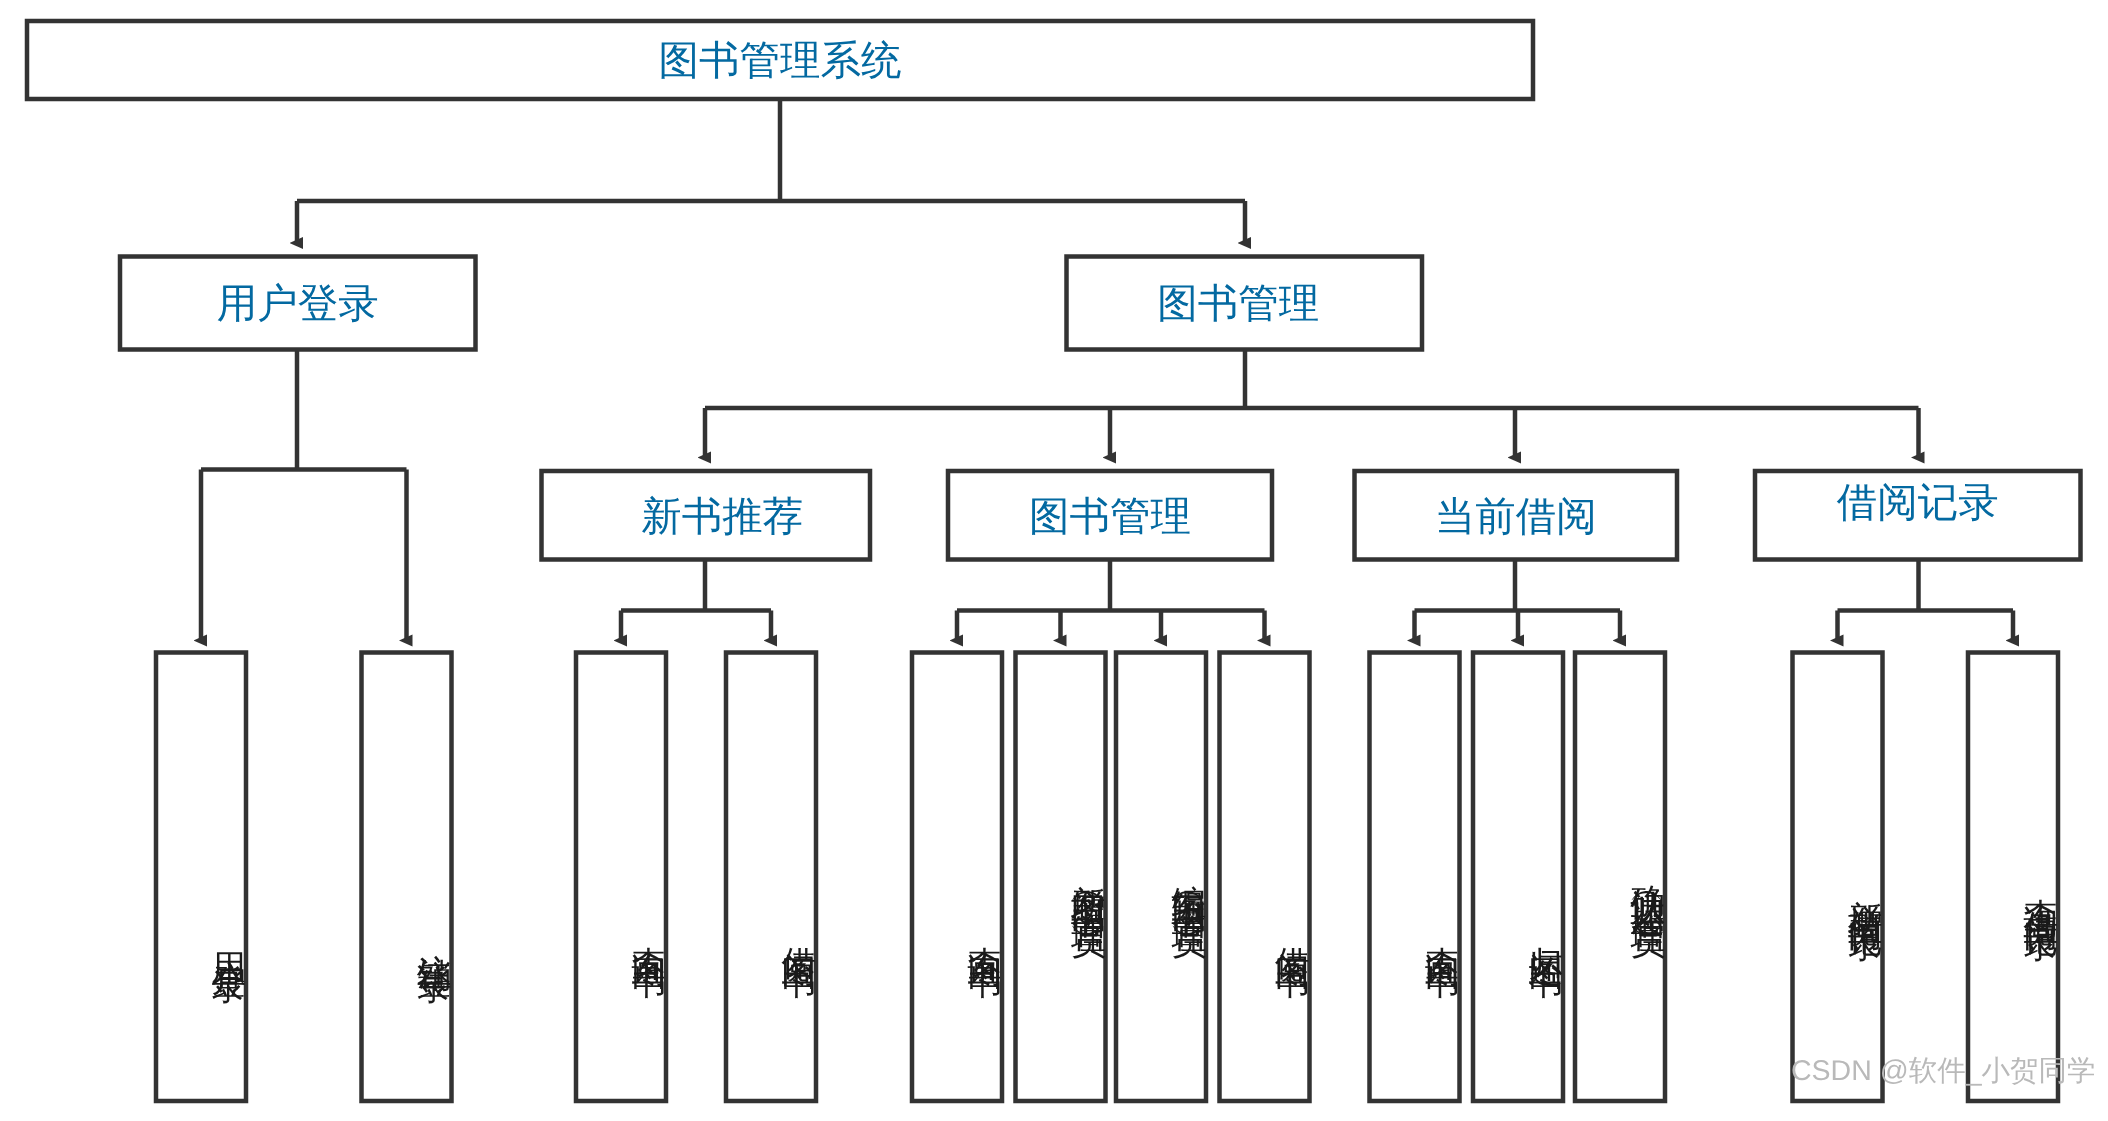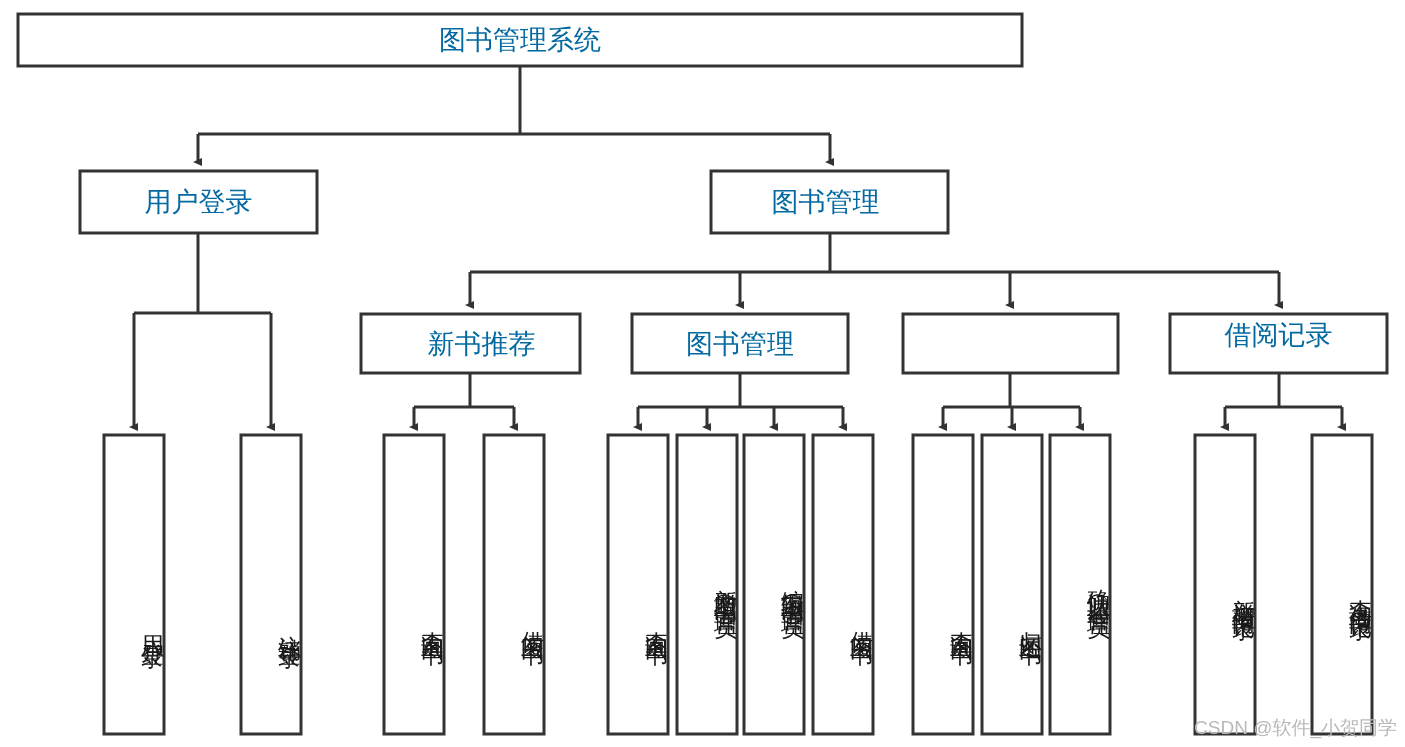--- a/index.html
+++ b/index.html
@@ -3,21 +3,21 @@
 <meta charset="utf-8">
 <style>
   html,body{margin:0;padding:0;background:#ffffff;}
   body{font-family:"Liberation Sans","DejaVu Sans",sans-serif;}
   #stage{position:relative;width:1405px;height:747px;background:#ffffff;overflow:hidden;}
   #diagram{position:absolute;left:0;top:0;width:1405px;height:747px;}
   .node-rect{fill:#ffffff;stroke:#333333;stroke-width:3;}
   .edge{stroke:#333333;stroke-width:3;fill:none;}
   .vtext{position:absolute;writing-mode:vertical-rl;text-orientation:upright;font-family:"Liberation Sans","DejaVu Sans",sans-serif;font-size:23px;color:#1a1a1a;line-height:1.0;letter-spacing:4px;display:flex;align-items:flex-start;justify-content:center;white-space:nowrap;pointer-events:none;}
   .htext{position:absolute;display:flex;align-items:center;justify-content:center;font-family:Liberation Mono, monospace;font-size:27px;color:#0369a1;pointer-events:none;}
-  #watermark{position:absolute;right:8px;bottom:6px;font-family:"Liberation Sans","DejaVu Sans",sans-serif;font-size:19px;color:#b9b9b9;white-space:nowrap;text-align:right;}
+  #watermark{position:absolute;right:8px;bottom:20px;font-family:"Liberation Sans","DejaVu Sans",sans-serif;font-size:19px;color:#b9b9b9;white-space:nowrap;text-align:right;}
 </style>
 </head>
 <body>
 
 <div id="stage">
 
   <svg id="diagram" viewBox="0 0 1405 747">
     <defs>
       <marker id="arrow" markerWidth="10" markerHeight="10" refX="5" refY="5" orient="auto" markerUnits="userSpaceOnUse">
         <path d="M1,1 L9,1 L5,10 z" fill="#333333"></path>
@@ -107,20 +107,21 @@
     <rect class="node-rect" x="1312" y="435" width="60" height="299"></rect>
   </svg>
 
   <div class="htext" style="left:18px;top:14px;width:1004px;height:52px;">图书管理系统</div>
 
   <div class="htext" style="left:80px;top:171px;width:237px;height:62px;">用户登录</div>
   <div class="htext" style="left:711px;top:171px;width:229px;height:62px;">图书管理</div>
 
   <div class="htext" style="left:361px;top:314px;width:219px;height:59px;margin-left:11px;">新书推荐</div>
   <div class="htext" style="left:632px;top:314px;width:216px;height:59px;">图书管理</div>
+  <div class="htext" style="left:903px;top:314px;width:215px;height:59px;">当前借阅</div>
   <div class="htext" style="left:1170px;top:314px;width:217px;height:42px;">借阅记录</div>
 
   <div class="vtext" style="left:104px;top:515px;width:60px;height:219px;">用户登录</div>
   <div class="vtext" style="left:241px;top:515px;width:60px;height:219px;">注销登录</div>
 
   <div class="vtext" style="left:384px;top:508px;width:60px;height:226px;">查询图书</div>
   <div class="vtext" style="left:484px;top:508px;width:60px;height:226px;">借阅图书</div>
 
   <div class="vtext" style="left:608px;top:508px;width:60px;height:226px;">查询图书</div>
   <div class="vtext" style="left:677px;top:443px;width:60px;height:291px;">新增图书（管理员）</div>

